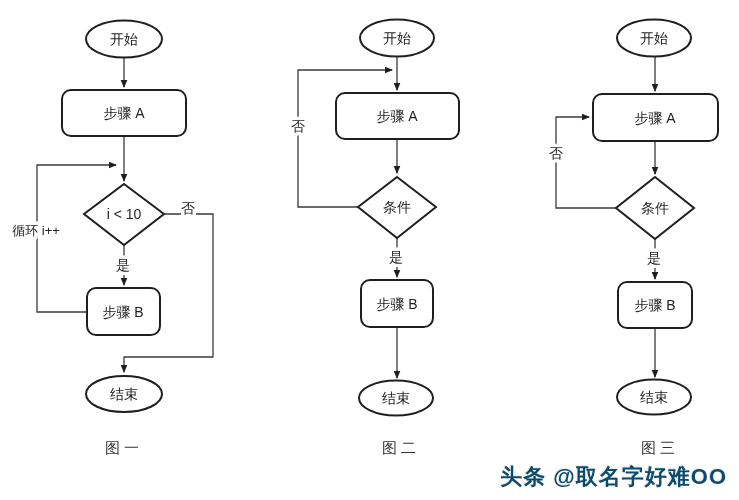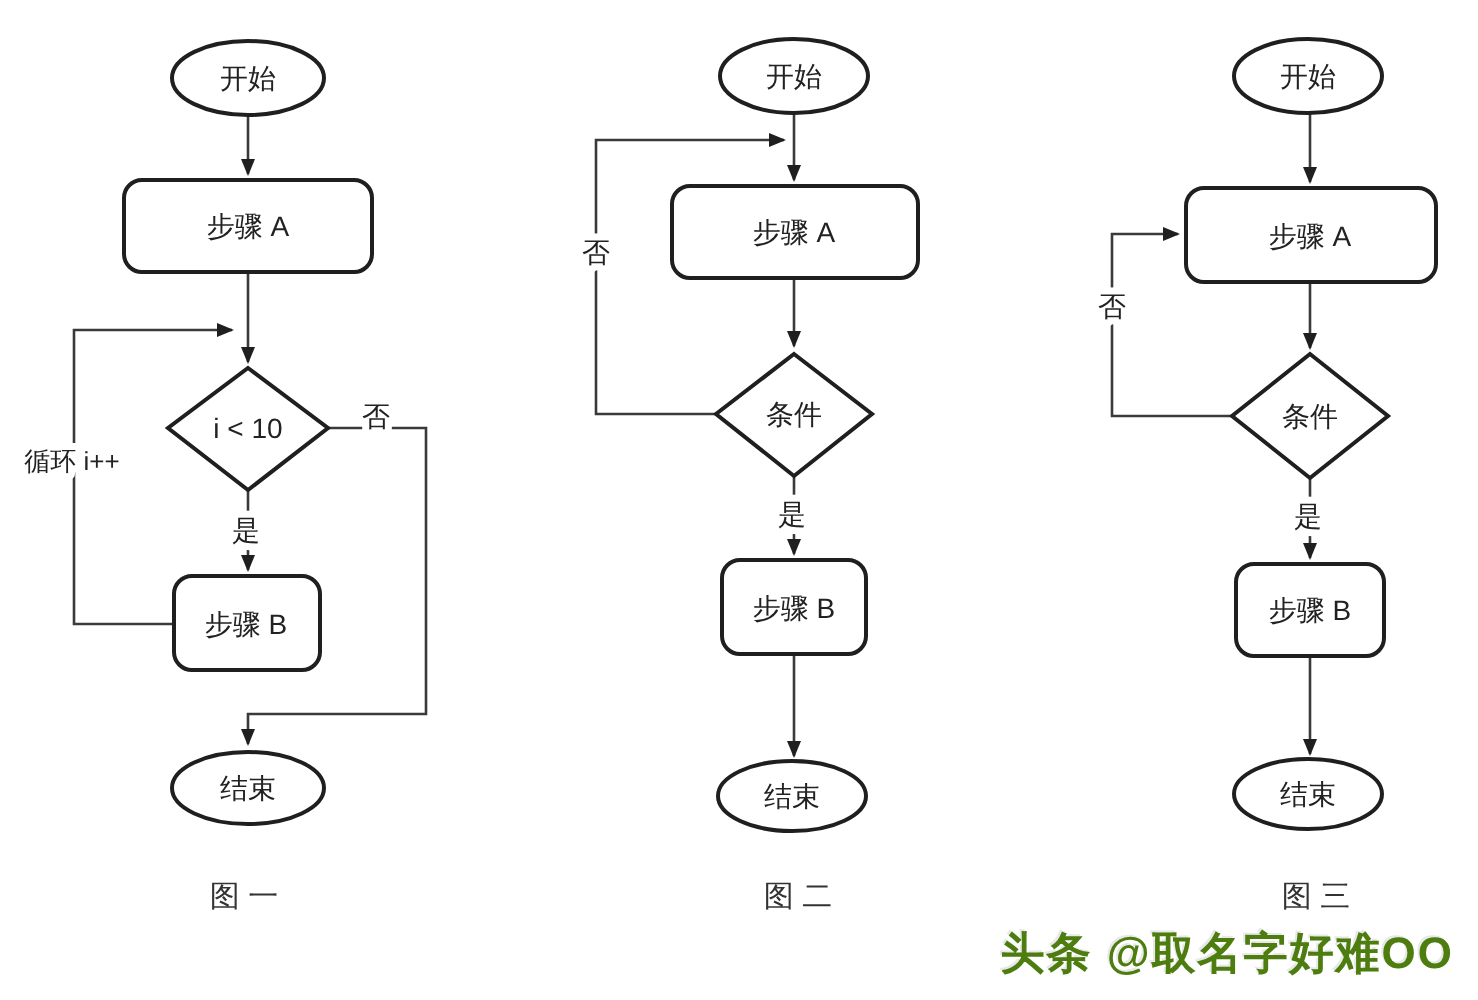--- a/index.html
+++ b/index.html
@@ -5,21 +5,21 @@
   html,body{margin:0;padding:0;background:#fff;}
   #canvas{position:relative;width:739px;height:500px;background:#fff;overflow:hidden;
           font-family:"Liberation Sans","DejaVu Sans",sans-serif;}
   svg text{font-family:"Liberation Sans","DejaVu Sans",sans-serif;fill:#222;}
   .node-label{font-size:14px;}
   .edge-label{font-size:14px;paint-order:stroke;stroke:#fff;stroke-width:7px;stroke-linejoin:round;}
   .caption{font-size:15px;fill:#333;}
   .shape{fill:#fff;stroke:#1f1f1f;stroke-width:2;}
   .conn{fill:none;stroke:#3a3a3a;stroke-width:1.3;}
   #watermark{position:absolute;right:12px;bottom:8px;font-size:22px;font-weight:700;
-             color:#4d7c0f;letter-spacing:1px;
+             color:#0c4a6e;letter-spacing:1px;
              text-shadow:1px 1px 0 #fff,-1px -1px 0 #e8e8e8;}
 </style>
 </head>
 <body>
 
 <div id="canvas">
   <svg width="739" height="500" viewBox="0 0 739 500">
     <defs>
       <marker id="arrow" markerWidth="9" markerHeight="8" refX="7.5" refY="3.5" orient="auto" markerUnits="userSpaceOnUse">
         <path d="M0,0 L8.5,3.5 L0,7 Z" fill="#1f1f1f"></path>

